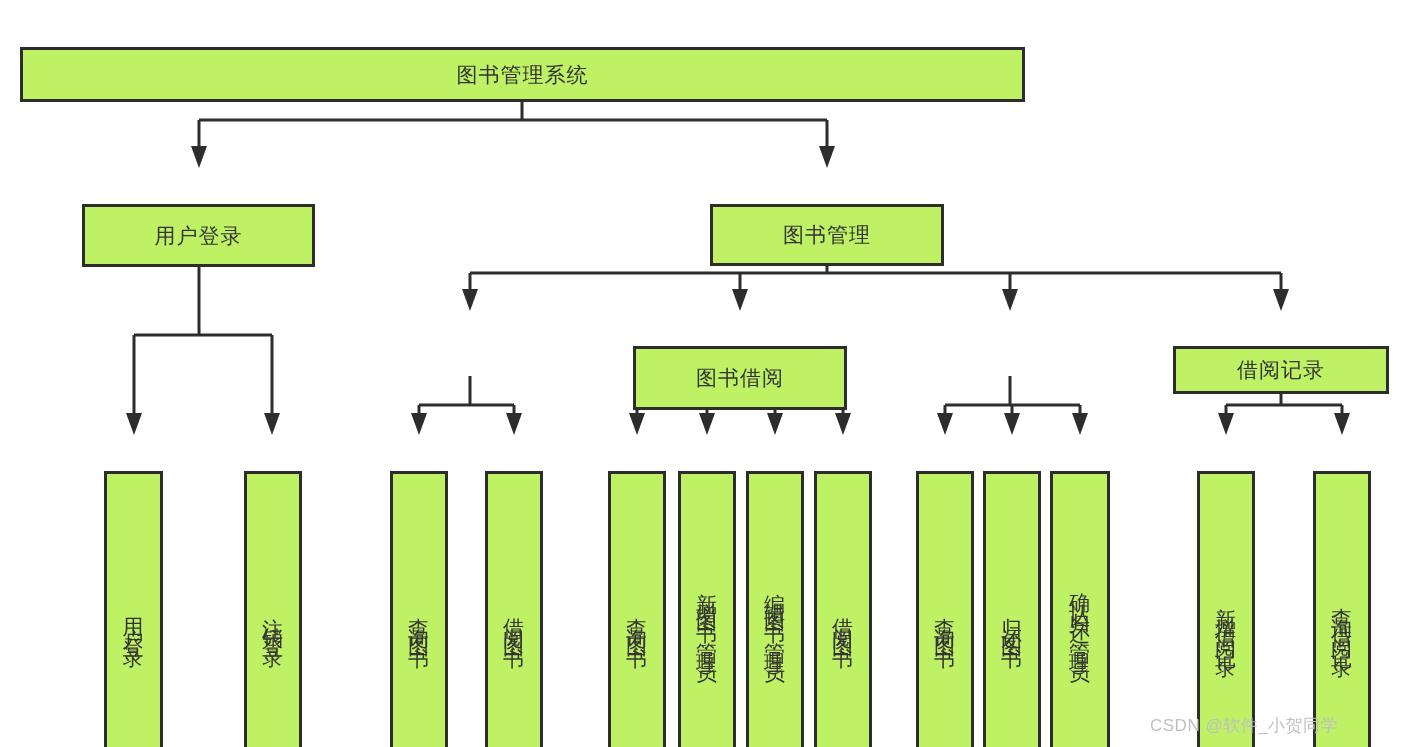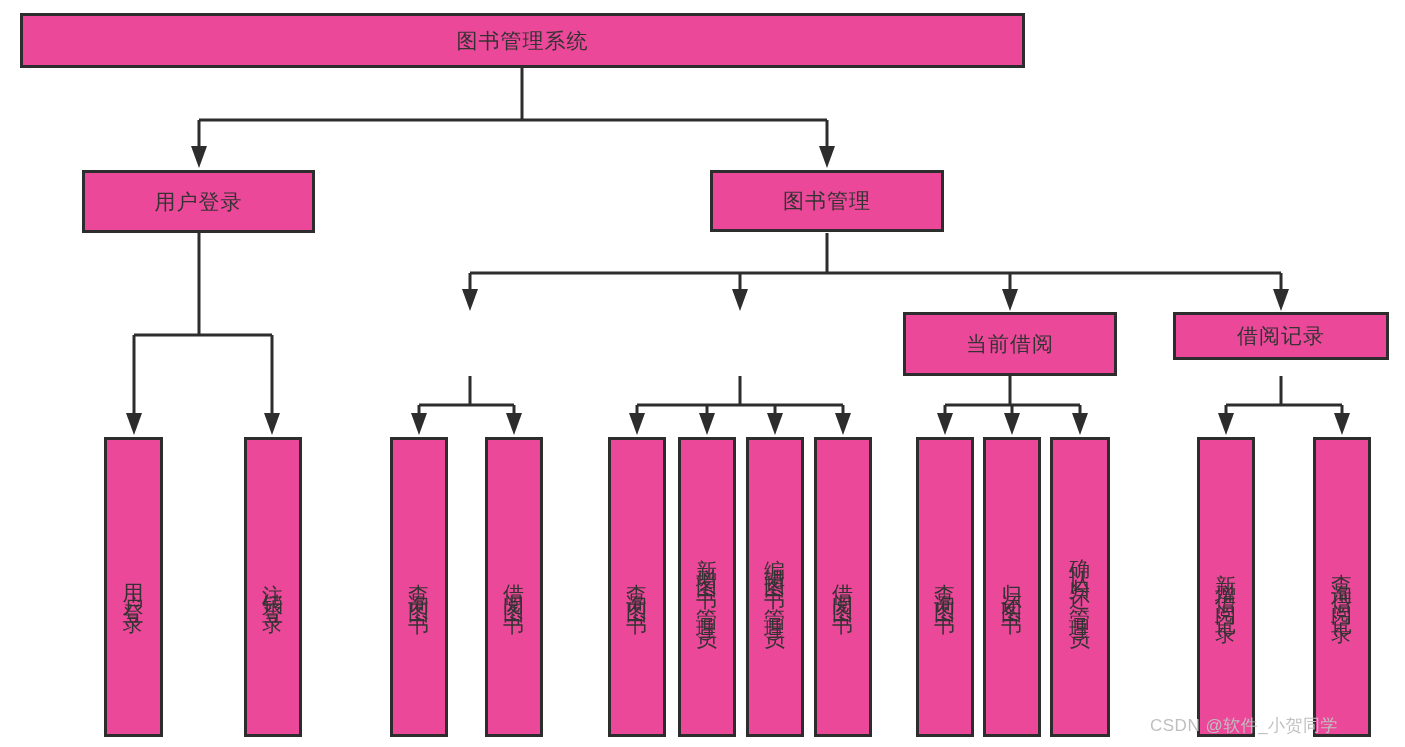--- a/index.html
+++ b/index.html
@@ -2,23 +2,23 @@
 <html><head>
 <meta charset="utf-8">
 <style>
   html,body { margin:0; padding:0; background:#ffffff; }
   #stage {
     position:relative; width:1405px; height:747px; background:#ffffff;
     font-family:"Liberation Sans","DejaVu Sans",sans-serif; overflow:hidden;
   }
   #wires { position:absolute; left:0; top:0; width:1405px; height:747px; }
   .box {
-    position:absolute; box-sizing:border-box; background:#ec4899;
+    position:absolute; box-sizing:border-box; background:#bef264;
     border:3px solid #2d2d2d; display:flex; align-items:center; justify-content:center;
-    color:#333333; font-size:21px; z-index:2;
+    color:#333333; font-size:21px; z-index:2;margin-top:34px;
   }
   .h-box span { white-space:nowrap; letter-spacing:1px; }
   .v-box span {
     writing-mode:vertical-rl; text-orientation:mixed;
     letter-spacing:10px; line-height:1.1; white-space:nowrap;
   }
   #watermark {
     position:absolute; left:1150px; top:714px; z-index:4;
     color:#bfbfbf; font-size:17px; letter-spacing:0.5px; white-space:nowrap;
   }
@@ -110,22 +110,22 @@
     <span>图书管理系统</span>
   </div>
 
   <div class="box h-box" style="left:82px;top:170px;width:233px;height:63px">
     <span>用户登录</span>
   </div>
   <div class="box h-box" style="left:710px;top:170px;width:234px;height:62px">
     <span>图书管理</span>
   </div>
 
-  <div class="box h-box" style="left:903px;top:312px;width:214px;height:64px">
-    <span>当前借阅</span>
+  <div class="box h-box" style="left:633px;top:312px;width:214px;height:64px">
+    <span>图书借阅</span>
   </div>
   <div class="box h-box" style="left:1173px;top:312px;width:216px;height:48px">
     <span>借阅记录</span>
   </div>
 
   <div class="box v-box" style="left:104px;top:437px;width:59px;height:300px">
     <span>用户登录</span>
   </div>
   <div class="box v-box" style="left:244px;top:437px;width:58px;height:300px">
     <span>注销登录</span>

